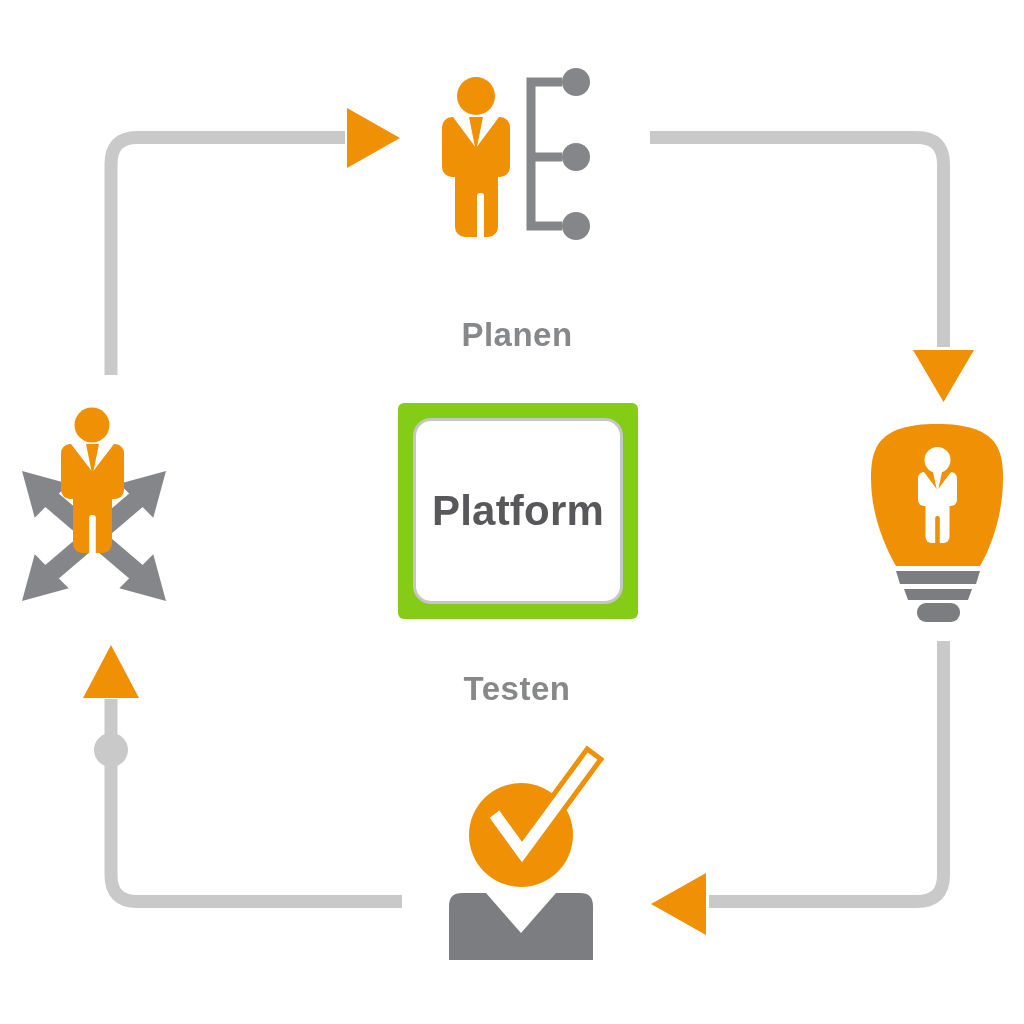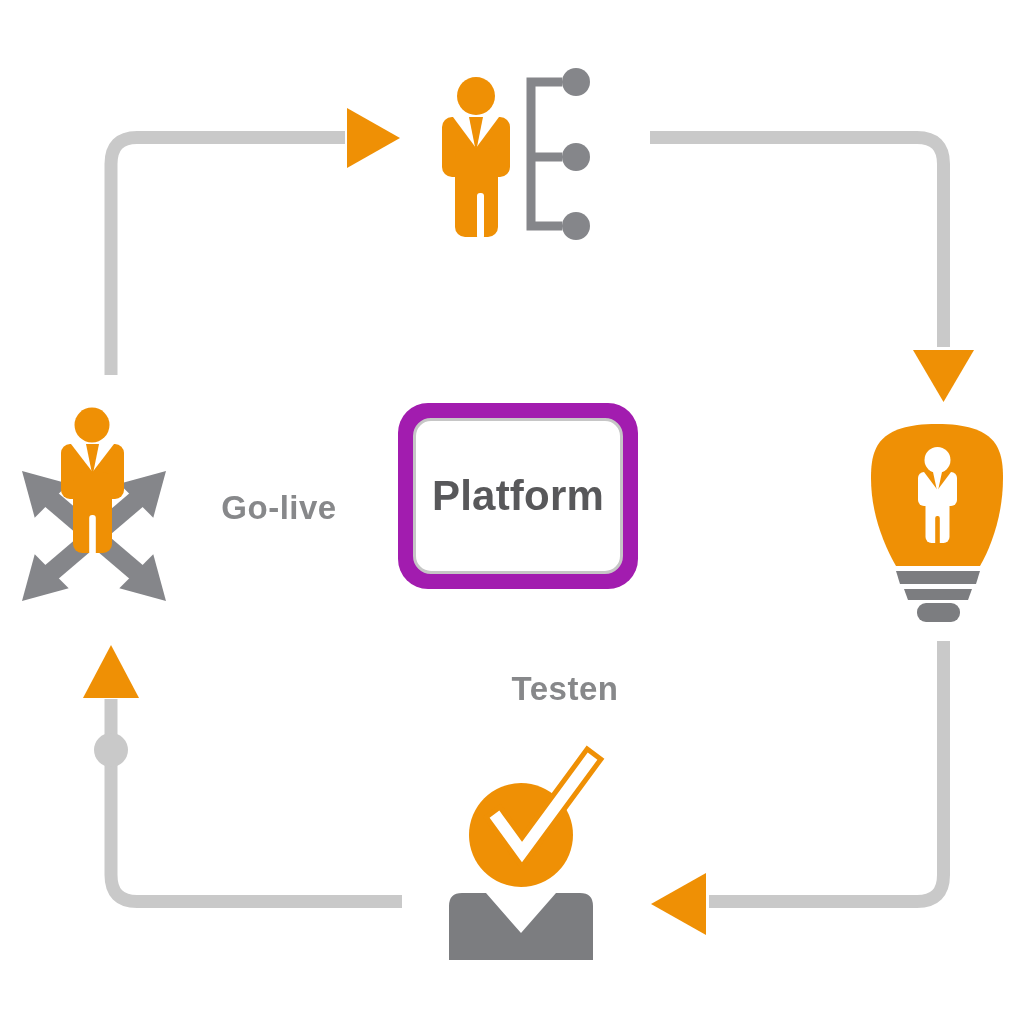--- a/index.html
+++ b/index.html
@@ -18,24 +18,24 @@
   .check-under{fill:none;stroke:#EF9005;stroke-width:22;stroke-linecap:square;stroke-linejoin:miter;}
   .check-over{fill:none;stroke:#ffffff;stroke-width:12;stroke-linecap:square;stroke-linejoin:miter;}
   .icon-top{left:430px;top:60px;width:170px;height:190px;}
   .icon-right{left:860px;top:415px;width:150px;height:212px;}
   .icon-bottom{left:438px;top:748px;width:170px;height:215px;}
   .icon-left{left:10px;top:398px;width:175px;height:215px;}
   .step-label{position:absolute;transform:translate(-50%,-50%);font-weight:bold;font-size:33px;
               color:#87888A;white-space:nowrap;letter-spacing:0.5px;}
   .label-planen{left:517px;top:335px;}
   .label-entwickeln{left:759px;top:506px;}
-  .label-testen{left:517px;top:689px;margin-left:48px;}
+  .label-testen{left:517px;top:689px;}
   .label-golive{left:279px;top:508px;}
-  .center-box{position:absolute;left:398px;top:403px;width:240px;height:186px;box-sizing:border-box;
-              background:#a21caf;border-radius:30px;padding:15px;}
+  .center-box{position:absolute;left:398px;top:403px;width:240px;height:216px;box-sizing:border-box;
+              background:#84cc16;border-radius:6px;padding:15px;}
   .center-box-inner{width:100%;height:100%;box-sizing:border-box;background:#ffffff;
               border:3px solid #C6C6C6;border-radius:18px;display:flex;flex-direction:column;
               align-items:center;justify-content:center;}
   .center-title{font-weight:bold;font-size:42px;line-height:1.17;color:#58585A;letter-spacing:0.2px;}
 </style>
 </head>
 <body>
 
 <div id="canvas">
 
@@ -108,16 +108,16 @@
       <rect class="white" x="89.2" y="515" width="6.6" height="41" rx="3"></rect>
     </g>
   </svg>
 
   <div class="center-box">
     <div class="center-box-inner">
       <div class="center-title">Platform</div>
     </div>
   </div>
 
+  <div class="step-label label-planen">Planen</div>
   <div class="step-label label-testen">Testen</div>
-  <div class="step-label label-golive">Go-live</div>
 
 </div>
 
 </body></html>

